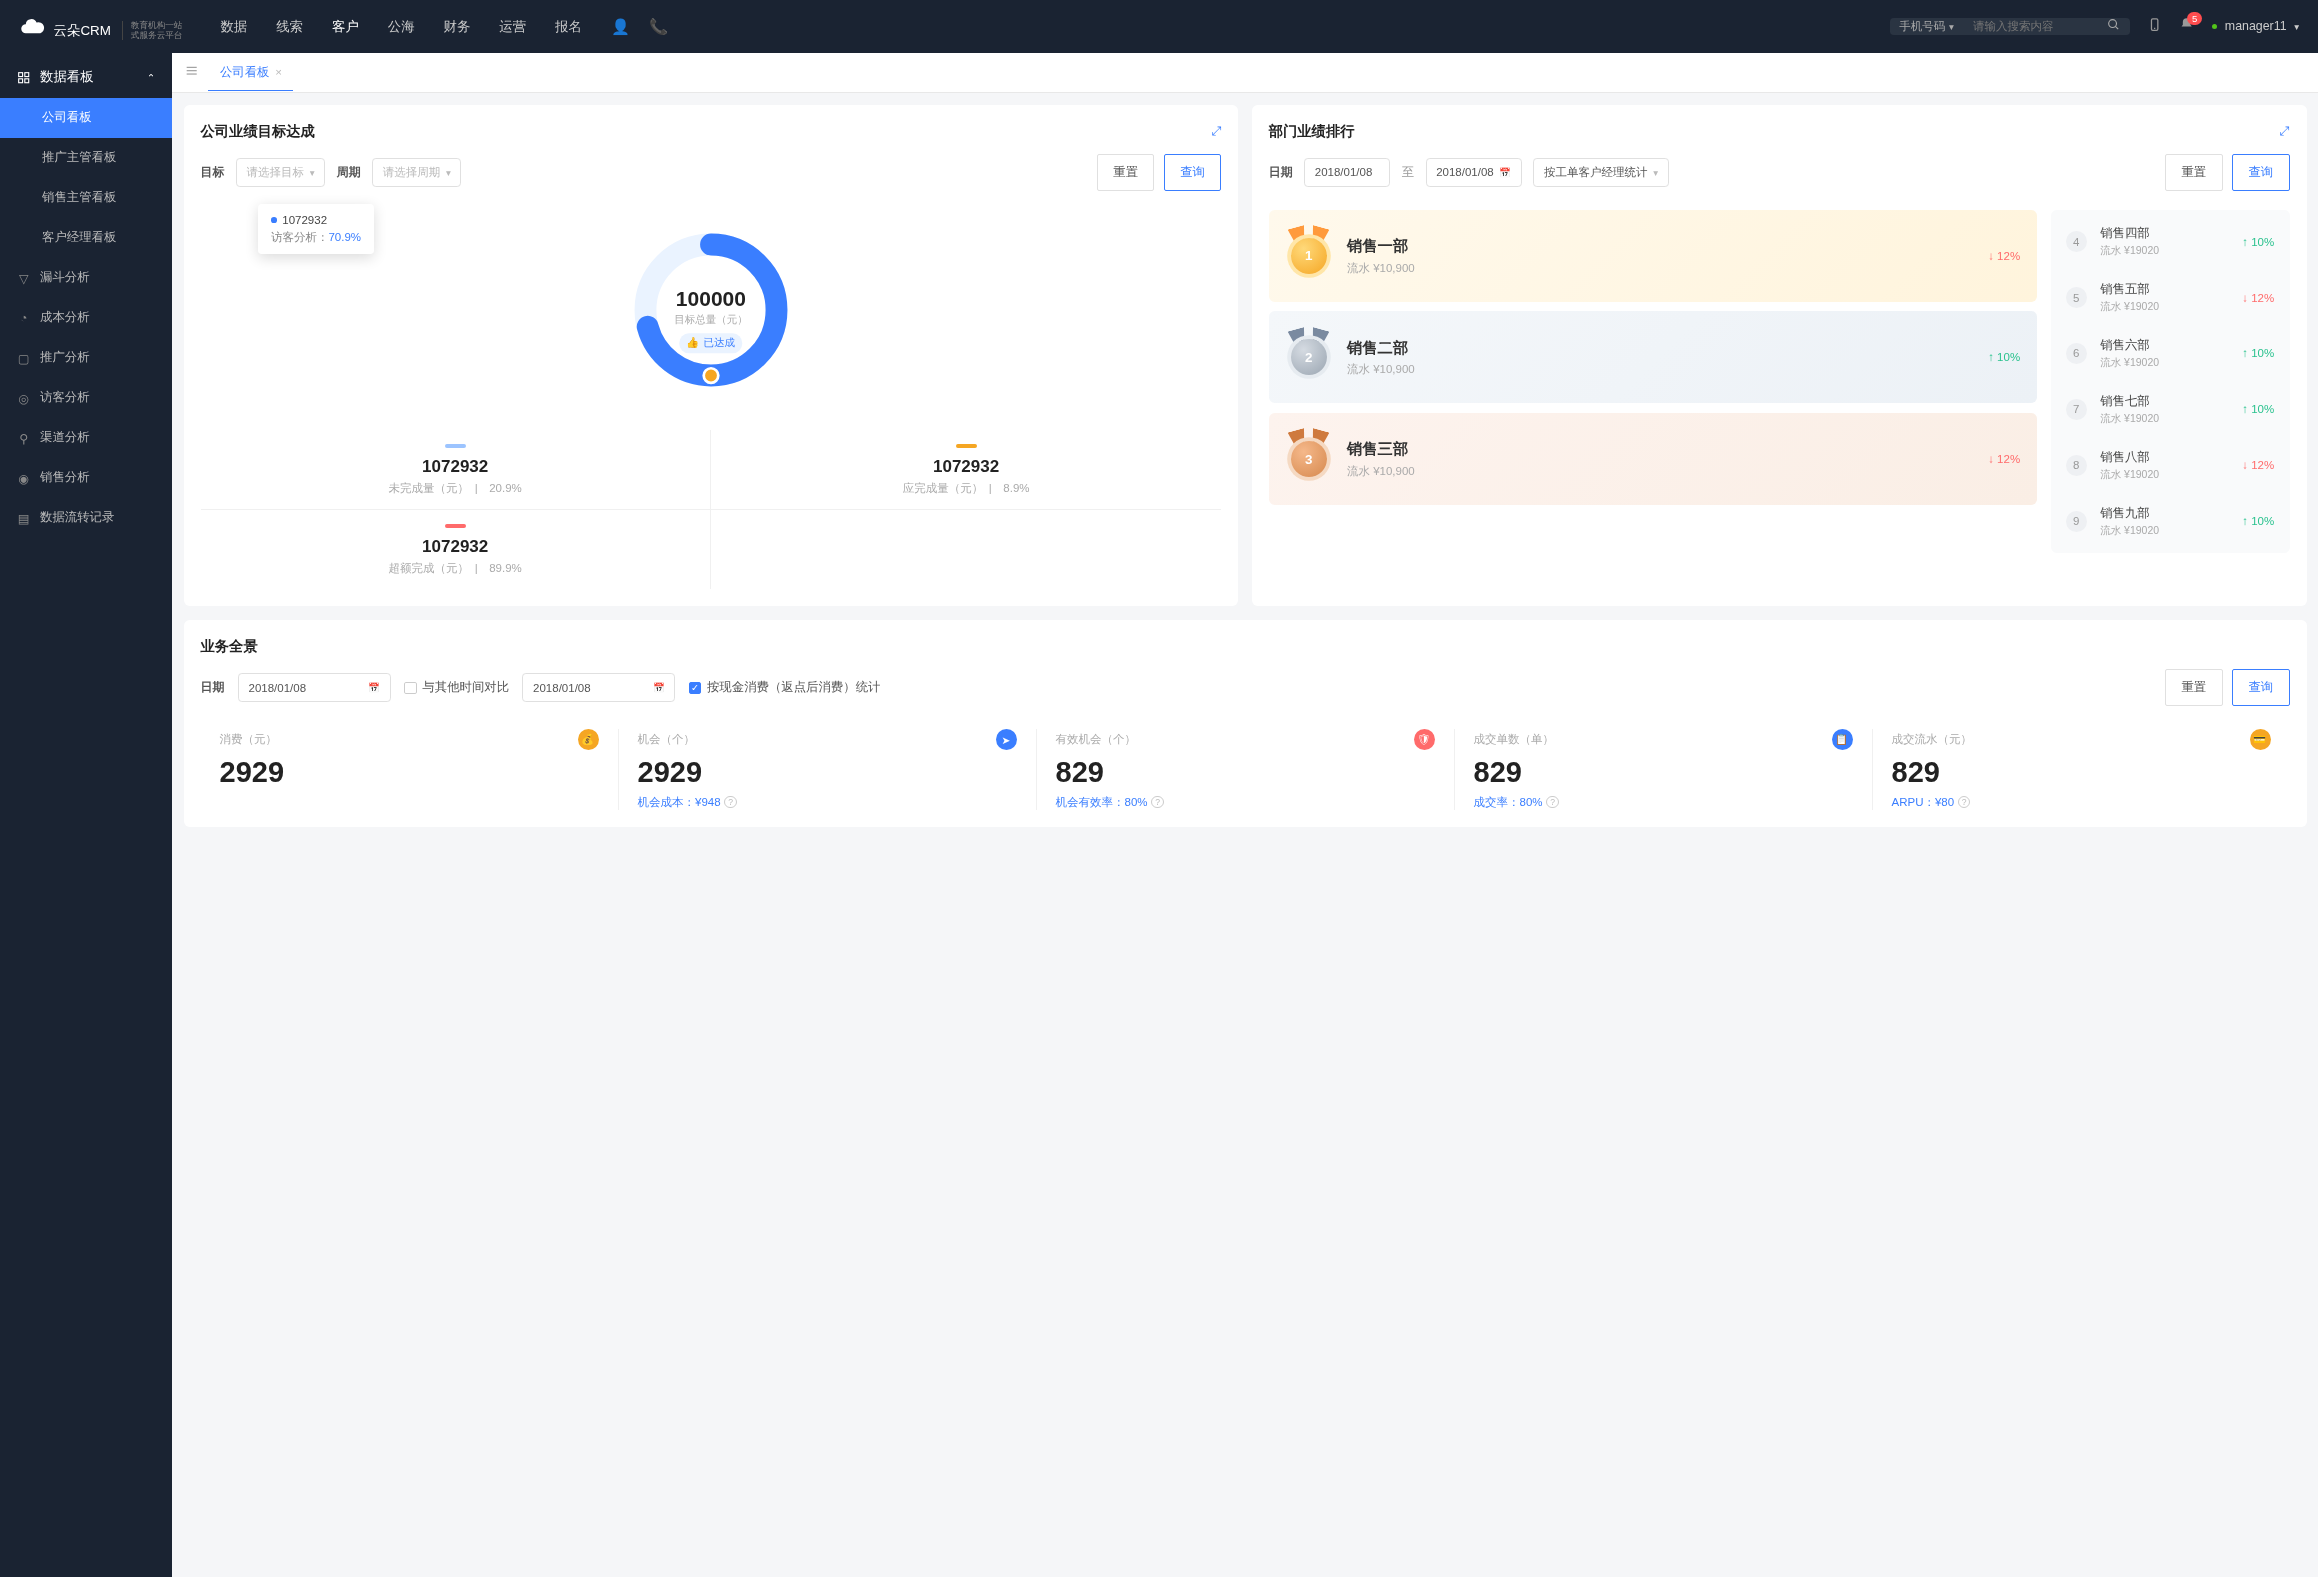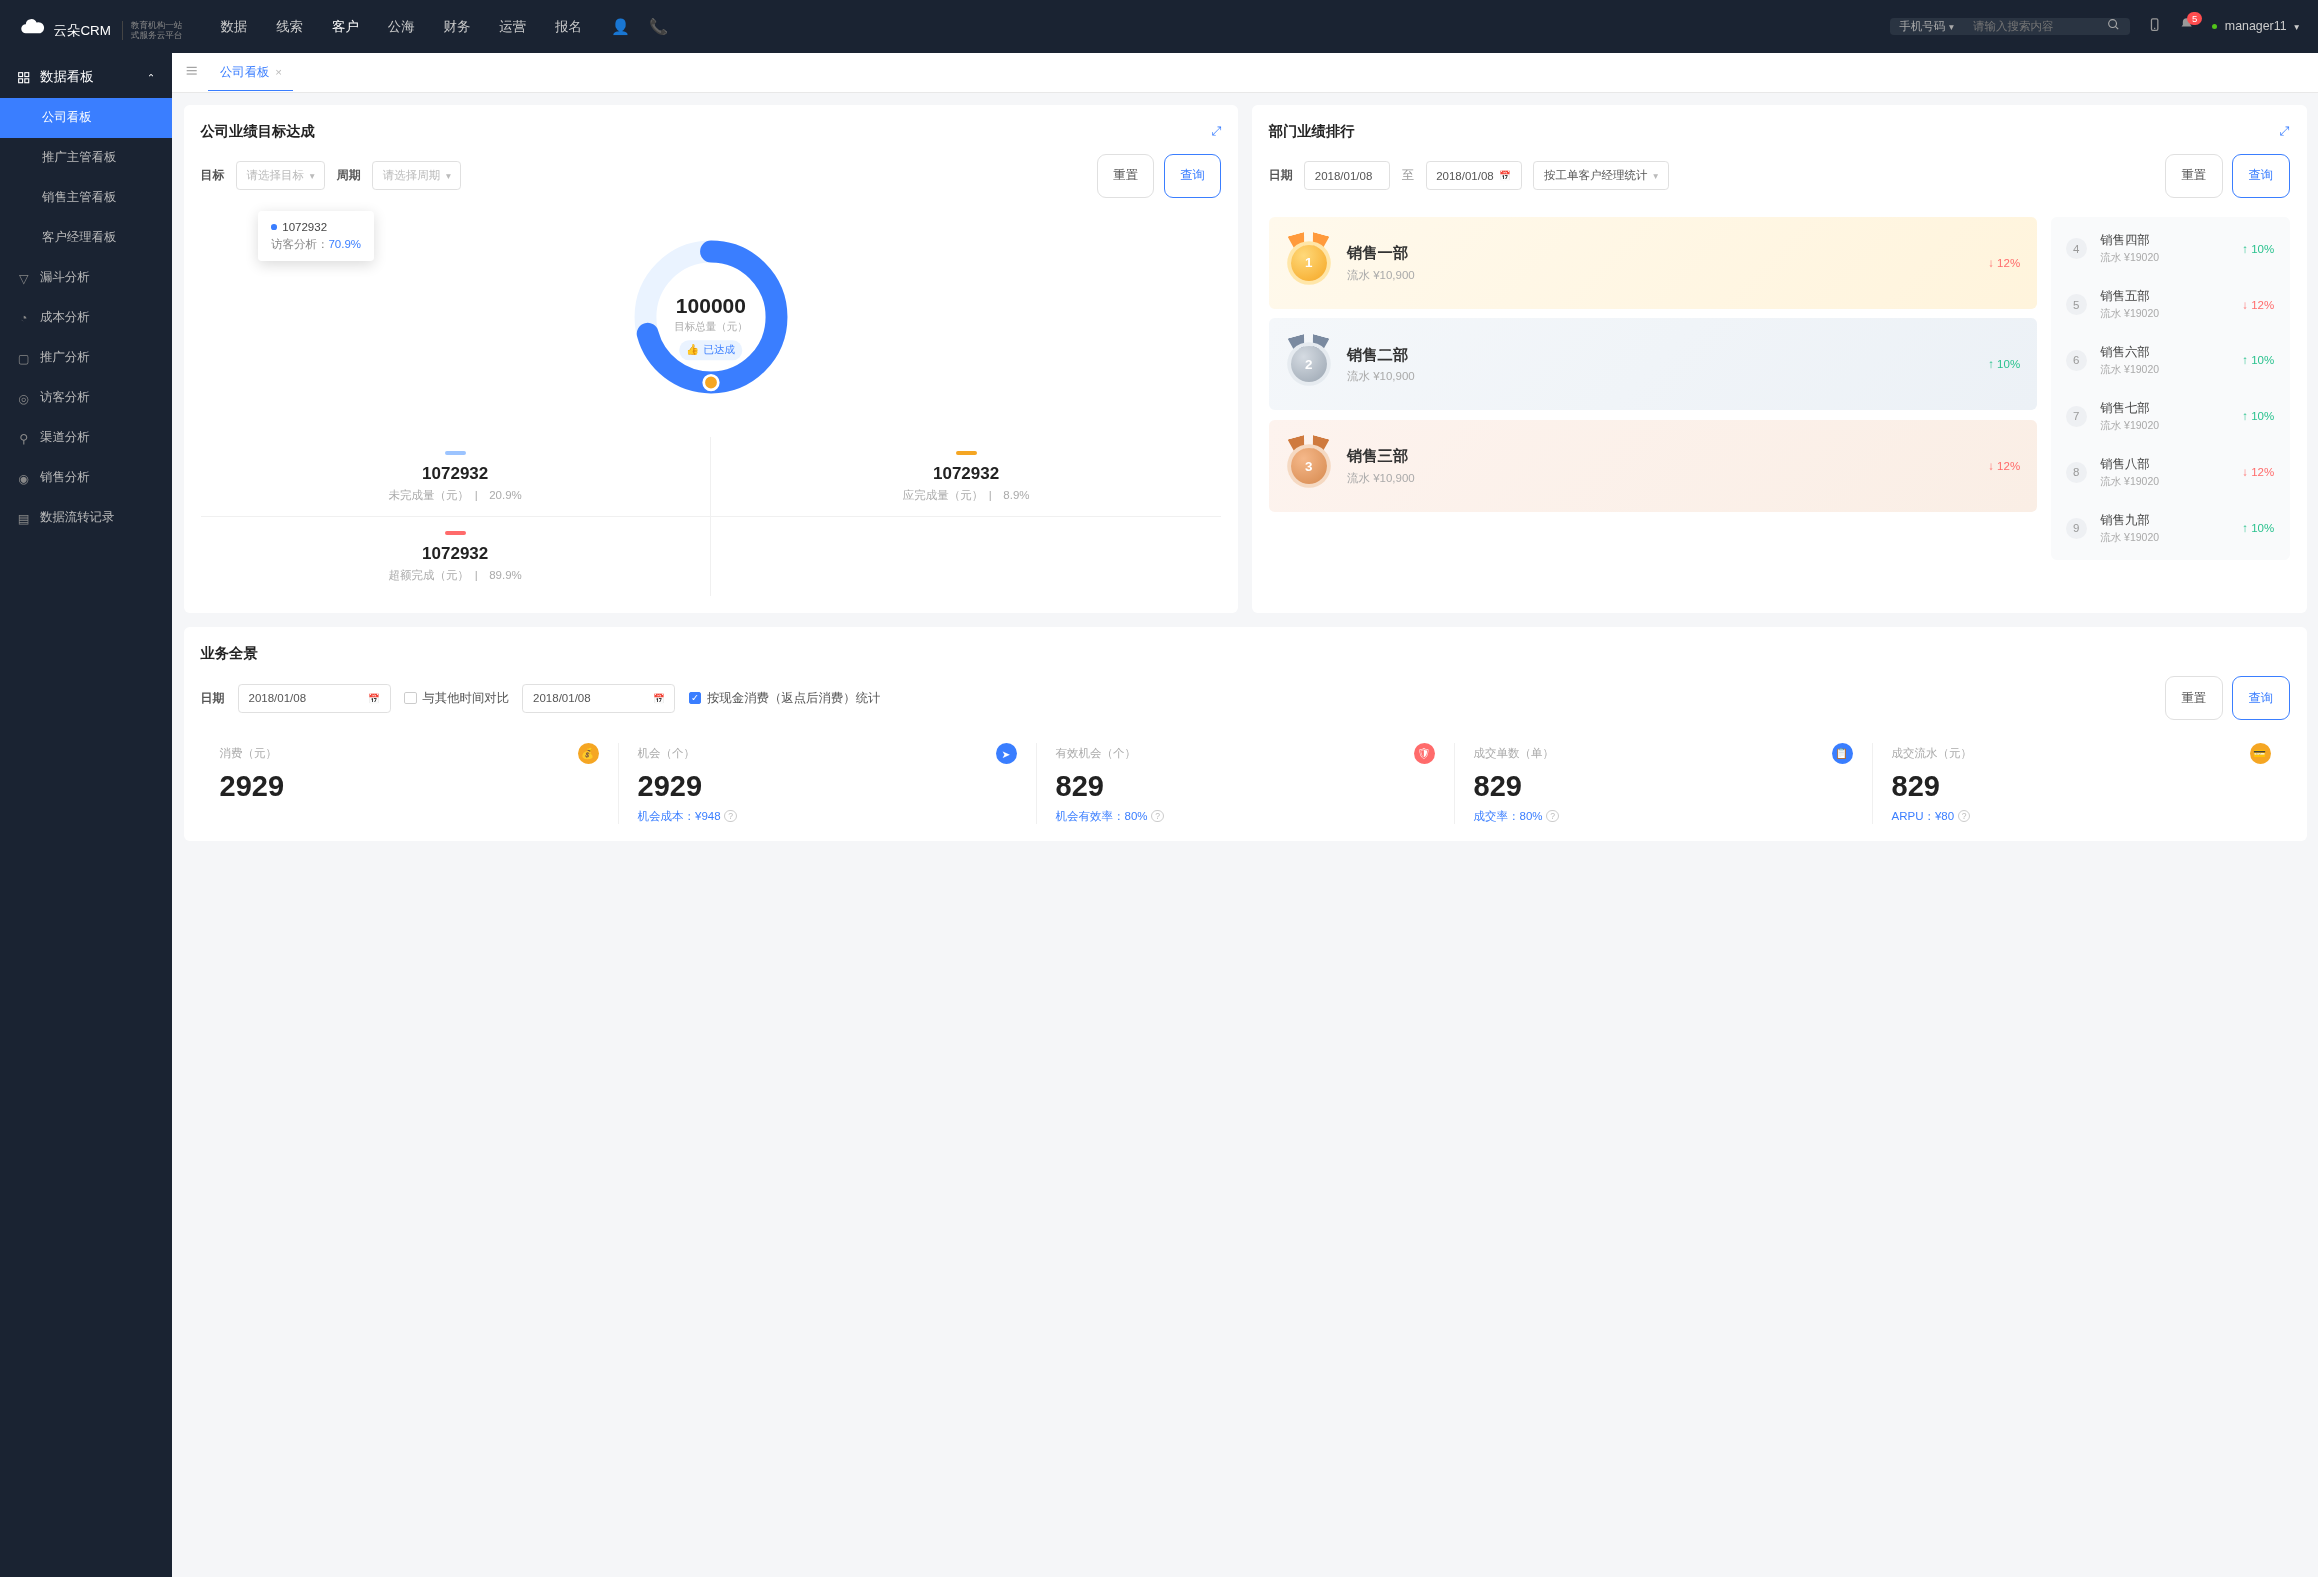--- a/index.html
+++ b/index.html
@@ -47,21 +47,21 @@
 .content { padding: 11.5px; display: grid; grid-template-columns: 1fr 1fr; gap: 13.4px; }
 .panel { background: #fff; border-radius: 5.7px; padding: 17px; }
 .panel-head { display: flex; align-items: center; justify-content: space-between; margin-bottom: 13.4px; }
 .panel-title { font-size: 14.3px; font-weight: 600; color: #222; }
 .expand-icon { color: #3a7eff; cursor: pointer; font-size: 12.4px; }
 
 .filters { display: flex; align-items: center; gap: 11.5px; margin-bottom: 19px; flex-wrap: wrap; }
 .filter-label { font-size: 12px; color: #555; font-weight: 600; }
 .select, .date-input { border: 1px solid #e0e0e0; border-radius: 3.8px; height: 29px; padding: 0 9.6px; font-size: 11.5px; color: #bbb; display: flex; align-items: center; gap: 5.7px; cursor: pointer; background: #fff; min-width: 86px; }
 .select .chev, .date-input .cal { color: #bbb; font-size: 9.6px; }
-.btn { border: 1px solid #e0e0e0; border-radius: 9px; height: 44px; padding: 0 15.3px; font-size: 12.4px; background: #fff; color: #555; cursor: pointer; display: flex; align-items: center; }
+.btn { border: 1px solid #e0e0e0; border-radius: 2px; height: 37px; padding: 0 15.3px; font-size: 12.4px; background: #fff; color: #555; cursor: pointer; display: flex; align-items: center; }
 .btn-primary { border-color: #3a7eff; color: #3a7eff; }
 .btn-group { display: flex; gap: 9.6px; margin-left: auto; }
 
 
 .donut-wrap { position: relative; display: flex; justify-content: center; padding: 9.6px 0 29px; }
 .donut-center { position: absolute; top: 50%; left: 50%; transform: translate(-50%, -50%); text-align: center; }
 .donut-center-val { font-size: 21px; font-weight: 700; color: #222; }
 .donut-center-label { font-size: 10.5px; color: #aaa; margin: 1.9px 0 5.7px; }
 .donut-badge { background: #eaf3ff; color: #3a7eff; font-size: 10.5px; padding: 2.9px 7.6px; border-radius: 9.6px; display: inline-flex; align-items: center; gap: 3.8px; }
 .tooltip { position: absolute; background: #fff; box-shadow: 0 3.8px 13.4px rgba(0,0,0,.14); border-radius: 3.8px; padding: 9.6px 13.4px; font-size: 11.5px; top: -5.7px; left: 57px; }

